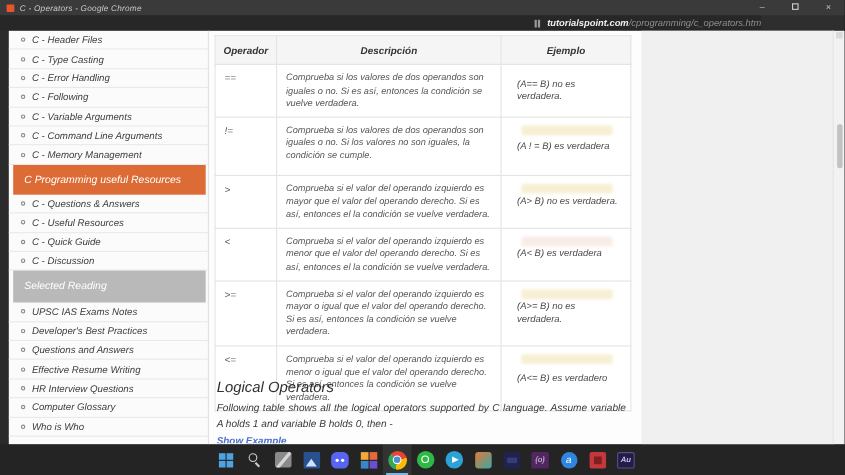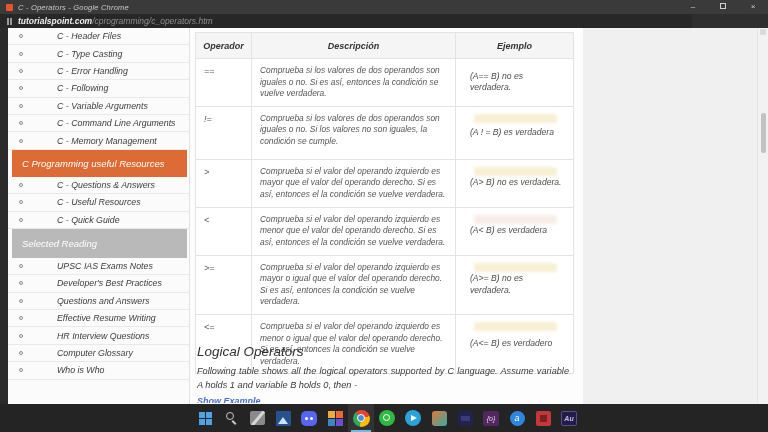--- a/index.html
+++ b/index.html
@@ -9,32 +9,32 @@
 
   
   .titlebar { position:absolute; left:0; top:0; width:768px; height:14px; background:#3a3a3a; display:flex; align-items:center; }
   .favicon { width:7px; height:7px; background:#e8542f; border-radius:1px; margin:0 5px 0 6px; }
   .win-title { font-size:7.5px; color:#c9c9c9; letter-spacing:.2px; }
   .win-controls { position:absolute; right:0; top:0; height:14px; display:flex; align-items:center; }
   .wc { width:30px; text-align:center; color:#cfcfcf; font-size:8px; line-height:14px; cursor:default; }
   .wc-max-box { display:inline-block; width:6px; height:6px; border:1px solid #cfcfcf; }
 
   
-  .urlbar { position:absolute; left:0; top:14px; width:692px; height:14px; background:#272727; display:flex; align-items:center; }
+  .urlbar { position:absolute; left:0; top:14px; width:692px; height:14px; background:#272727; display:flex; align-items:center;justify-content:flex-end; }
   .ext-icon { display:flex; gap:1px; margin:0 6px 0 7px; }
   .ext-icon i { display:block; width:2px; height:7px; background:#9a9a9a; }
   .url-domain { font-size:8.5px; font-weight:bold; color:#f0f0f0; }
   .url-path { font-size:8.5px; color:#8f8f8f; }
 
   
   .left-strip { position:absolute; left:0; top:28px; width:8px; height:376px; background:#2b2b2b; }
 
   
   .sidebar { position:absolute; left:8px; top:28px; width:182px; height:376px; background:#fbfbfb; border-right:1px solid #e2e2e2; display:flex; flex-direction:column; }
-  .sb-item { height:17.4px; flex:0 0 17.4px; display:flex; align-items:center; border-bottom:1px solid #e9e9e9; font-size:8.8px; color:#3c3c3c; cursor:pointer;gap:28px; }
+  .sb-item { height:17.4px; flex:0 0 17.4px; display:flex; align-items:center; border-bottom:1px solid #e9e9e9; font-size:8.8px; color:#3c3c3c; cursor:pointer; }
   .bullet { width:4px; height:4px; border:1px solid #8a8a8a; border-radius:50%; margin:0 6px 0 11px; flex:0 0 4px; }
   .sb-banner { flex:0 0 27px; height:27px; margin-left:4px; margin-right:2px; display:flex; align-items:center; padding-left:10px; font-size:9.5px; color:#ffffff; }
   .sb-banner.orange { background:#DD6B35; }
   .sb-banner.gray { flex:0 0 29px; height:29px; background:#b9b9b9; }
 
   
   .main { position:absolute; left:190px; top:28px; width:568px; height:376px; background:#fdfdfd; }
   .right-pane { position:absolute; left:393px; top:0; width:175px; height:376px; background:#f0f0f0; }
 
   table.optable { position:absolute; left:5px; top:4px; width:378px; border-collapse:collapse; table-layout:fixed; background:#ffffff; }
@@ -153,20 +153,24 @@
         <span>C - Questions &amp; Answers</span>
       </div>
     <div class="sb-item">
         <span class="bullet"></span>
         <span>C - Useful Resources</span>
       </div>
     <div class="sb-item">
         <span class="bullet"></span>
         <span>C - Quick Guide</span>
       </div>
+    <div class="sb-item">
+        <span class="bullet"></span>
+        <span>C - Discussion</span>
+      </div>
 
     <div class="sb-banner gray">Selected Reading</div>
 
     <div class="sb-item">
         <span class="bullet"></span>
         <span>UPSC IAS Exams Notes</span>
       </div>
     <div class="sb-item">
         <span class="bullet"></span>
         <span>Developer's Best Practices</span>

